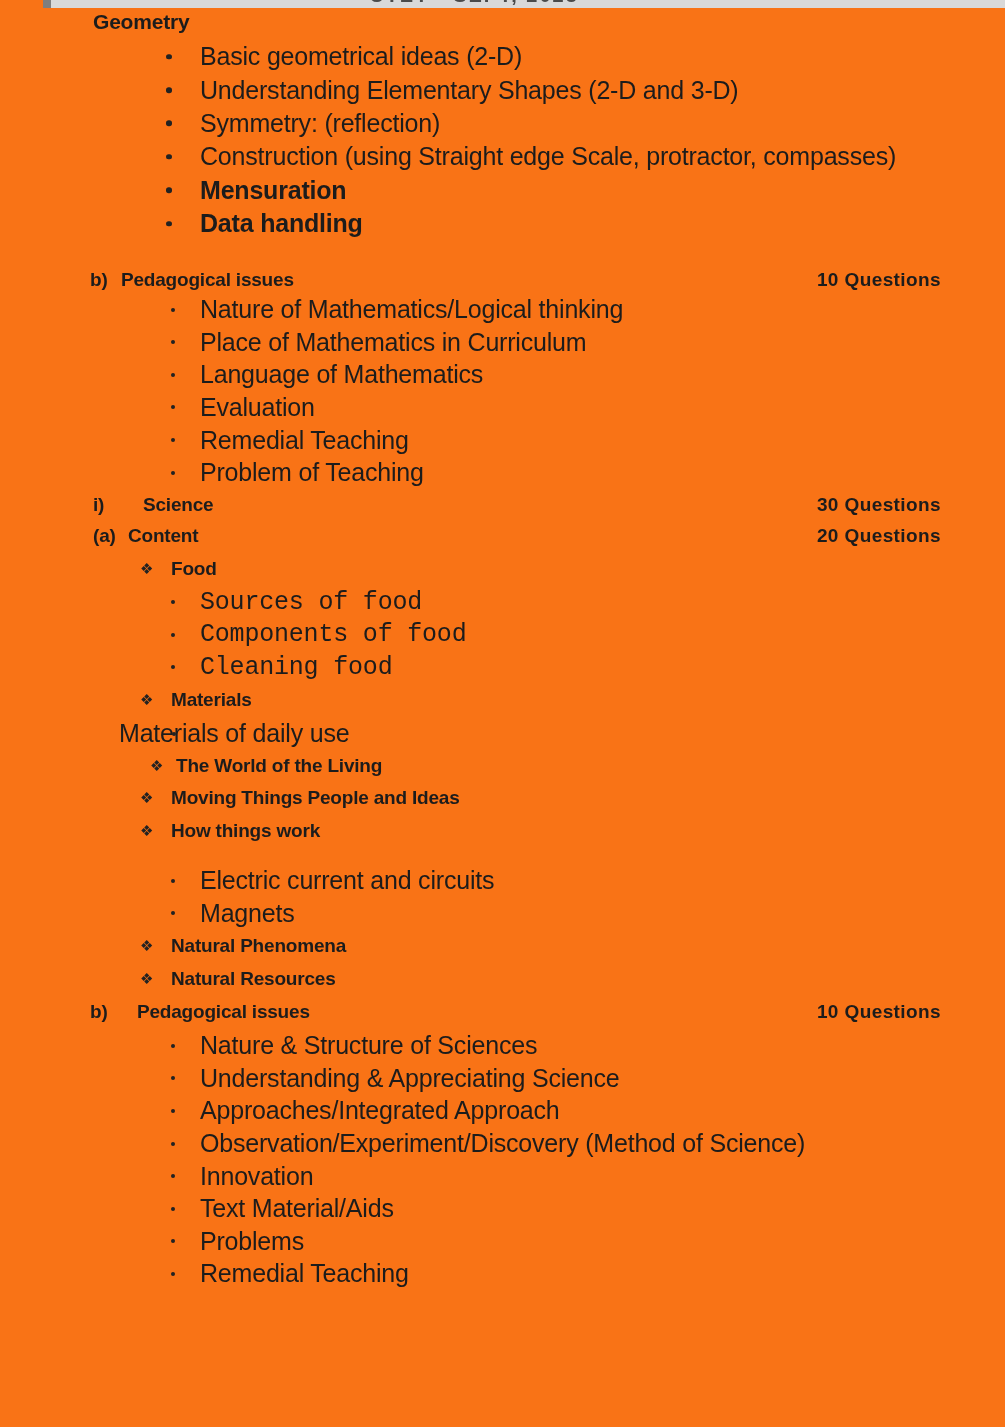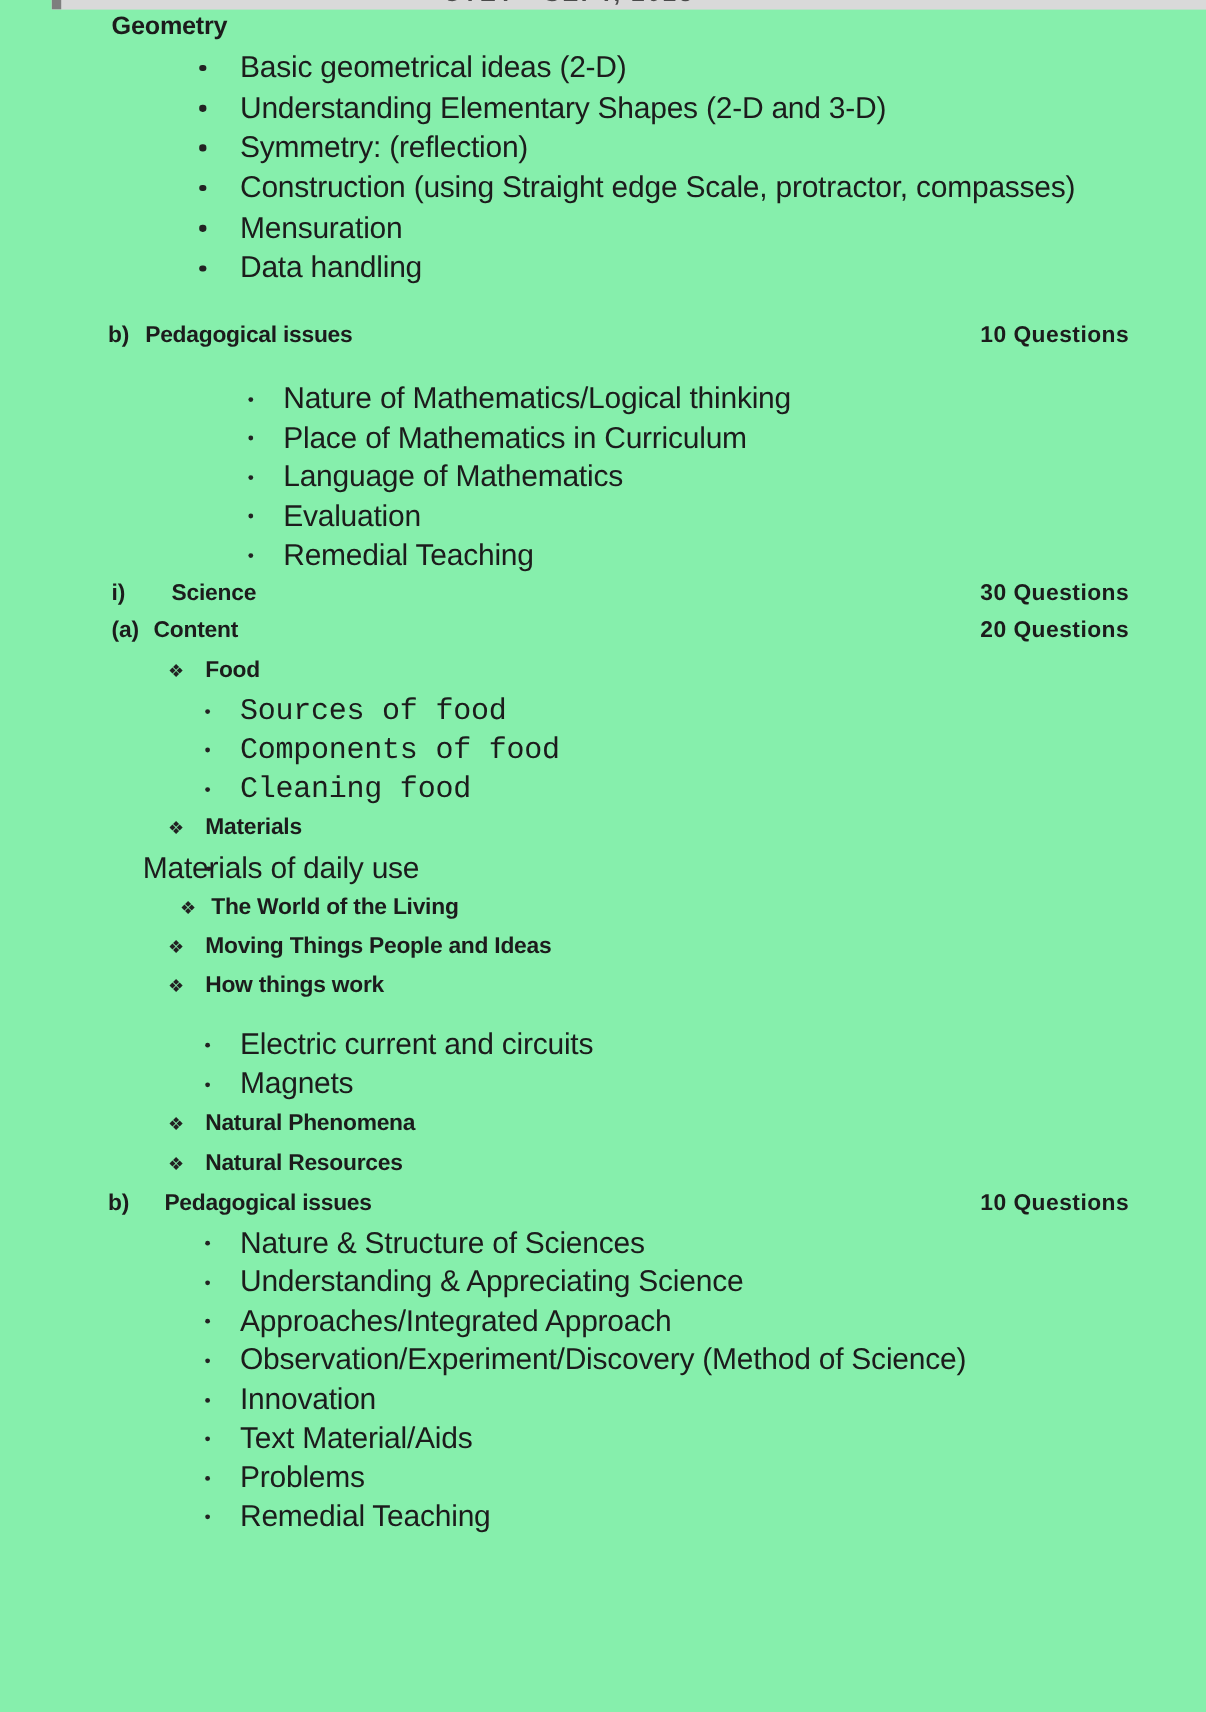--- a/index.html
+++ b/index.html
@@ -1,19 +1,19 @@
 <!DOCTYPE html>
 <html><head>
 <meta charset="utf-8">
 <style>
   html,body{margin:0;padding:0;background:#ffffff;}
   .page{
     position:relative;
     width:1005px;height:1427px;
-    background:#86efac;
+    background:#f97316;
     overflow:hidden;
     font-family:"Liberation Sans","DejaVu Sans",sans-serif;
     color:#1c1c1c;
     letter-spacing:-0.2px;
   }
   
   .topbar{
     position:absolute;top:0;left:43px;right:0;height:8px;
     background:#d9d9d9;overflow:hidden;
   }
@@ -35,21 +35,21 @@
     font-size:25px;
   }
   .lvl1 li{height:33.4px;}
   .lvl2 li,.lvl3 li{height:32.6px;}
   .dot{
     position:absolute;top:50%;transform:translateY(-50%);
     border-radius:50%;background:#222;
   }
   .lvl1 .dot{left:166px;width:5.5px;height:5.5px;}
   .lvl2 .dot,.lvl3 .dot{left:171px;width:4px;height:4px;}
-  .bold{font-weight:400;}
+  .bold{font-weight:700;}
   .txt{white-space:pre-wrap;}
   
   .sec-row{
     display:flex;align-items:center;justify-content:space-between;
     margin-left:90px;margin-right:64px;height:26px;font-size:19px;font-weight:700;
   }
   .sec-row.tall{height:28px;}
   .sec-left{display:flex;align-items:center;}
   .sec-label{display:inline-block;}
   .sec-q{font-weight:700;letter-spacing:0.4px;white-space:nowrap;}
@@ -104,40 +104,44 @@
   </ul>
 
   <div class="sec-row" style="margin-top:27px;">
     <div class="sec-left">
       <span class="sec-label" style="width:31px;">b)</span>
       <span>Pedagogical issues</span>
     </div>
     <span class="sec-q">10 Questions</span>
   </div>
 
-  <ul class="blist lvl2" style="margin-top:23px;padding-left:36px;">
+  <ul class="blist lvl2" style="">
     <li>
         <span class="dot"></span>
         <span class="txt">Nature of Mathematics/Logical thinking</span>
       </li>
     <li>
         <span class="dot"></span>
         <span class="txt">Place of Mathematics in Curriculum</span>
       </li>
     <li>
         <span class="dot"></span>
         <span class="txt">Language of Mathematics</span>
       </li>
     <li>
         <span class="dot"></span>
         <span class="txt">Evaluation</span>
       </li>
     <li>
         <span class="dot"></span>
         <span class="txt">Remedial Teaching</span>
+      </li>
+    <li>
+        <span class="dot"></span>
+        <span class="txt">Problem of Teaching</span>
       </li>
   </ul>
 
   <div class="sec-row tall" style="margin-top:2px;">
     <div class="sec-left">
       <span class="sec-label" style="width:50px;margin-left:3px;">i)</span>
       <span>Science</span>
     </div>
     <span class="sec-q">30 Questions</span>
   </div>

